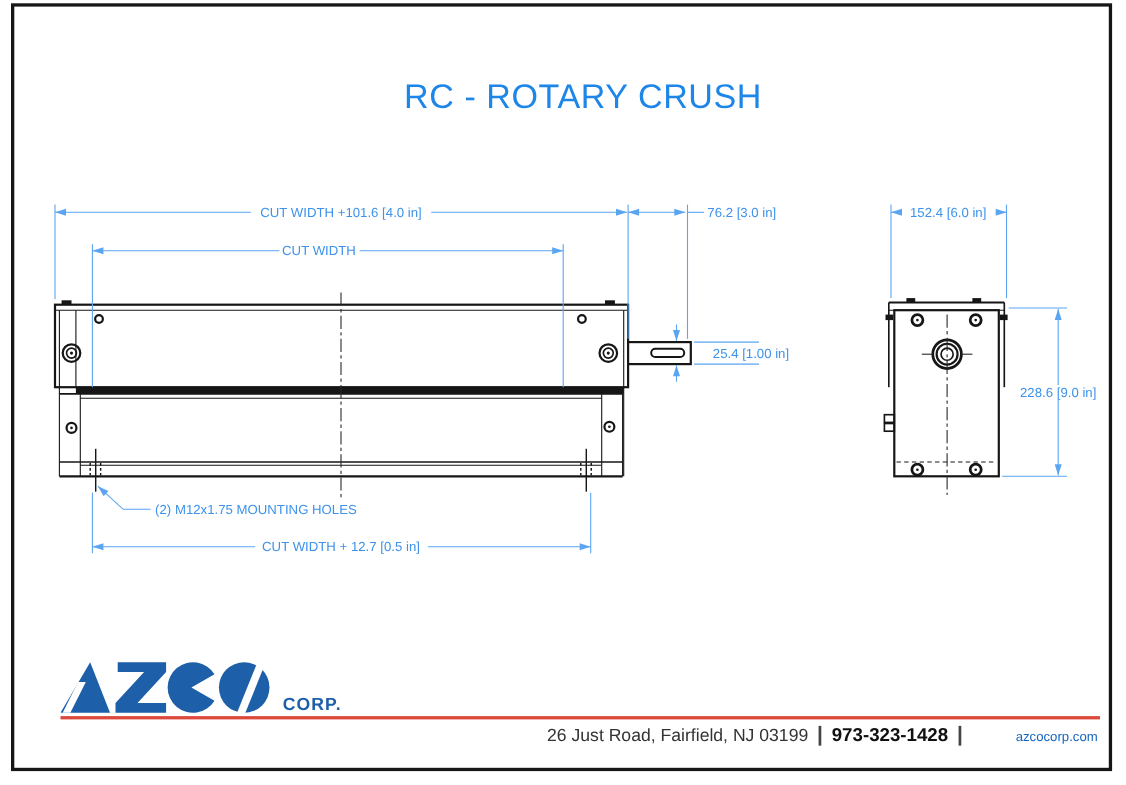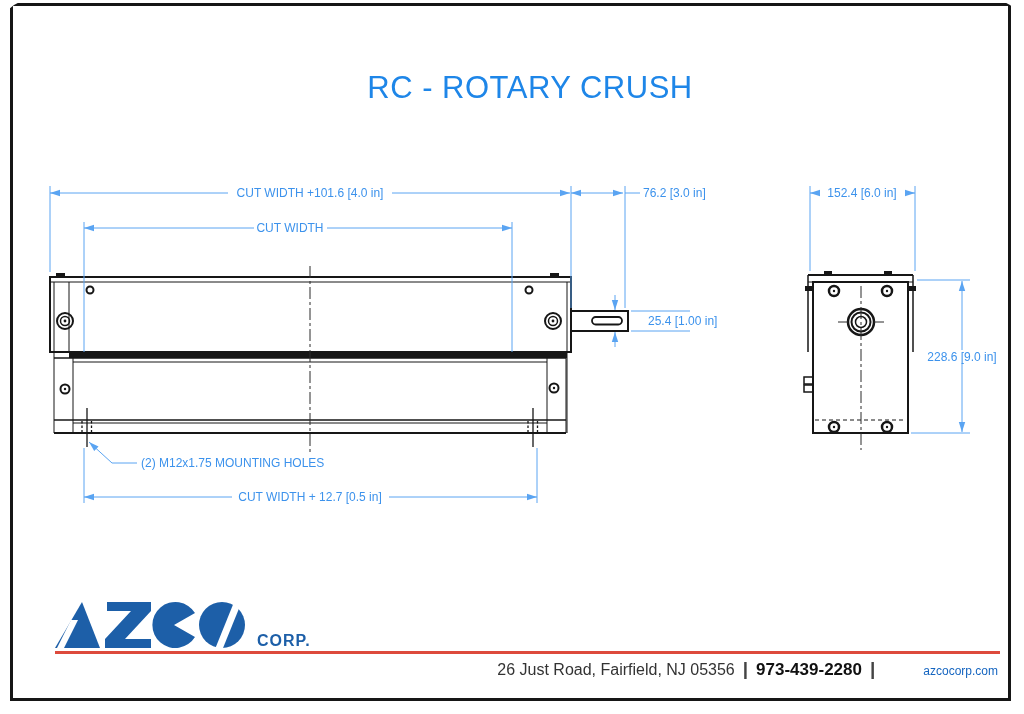--- a/index.html
+++ b/index.html
@@ -1,17 +1,17 @@
 <!DOCTYPE html>
 <html><head>
 <meta charset="utf-8">
 <style>
   html,body{margin:0;padding:0;background:#fff;}
   .canvas{position:relative;width:1024px;height:714px;background:#ffffff;overflow:hidden;
-          font-family:"Liberation Sans",sans-serif;border-radius:31px;}
+          font-family:"Liberation Sans",sans-serif;}
   .frame{position:absolute;left:10px;top:3px;width:1001px;height:698px;
          border:3px solid #161616;box-sizing:border-box;background:#ffffff;}
   .title{position:absolute;left:350px;top:70px;width:360px;text-align:center;
          font-size:31px;letter-spacing:.5px;color:#1e86e8;}
   svg.drawing{position:absolute;left:0;top:0;}
   .dim-text{font-size:12px;fill:#3c92ec;}
   .footer-tagline{position:absolute;right:26px;top:627px;font-size:19px;color:#3a3a3a;
                   letter-spacing:.2px;}
   .footer-redline{position:absolute;left:55px;top:651px;width:945px;height:3px;background:#dd4a3c;}
   .footer-address{position:absolute;right:26px;top:658px;font-size:16px;color:#333;
@@ -204,20 +204,20 @@
         <rect x="170" y="-6" width="7" height="62" fill="#ffffff" transform="rotate(22 173 25)"></rect>
       </g>
     </g>
   </svg>
   <div class="logo-corp">CORP.</div>
 
   <div class="footer-redline"></div>
 
 
   <div class="footer-address">
-    <span>26 Just Road, Fairfield, NJ 05356</span>
+    <span>26 Just Road, Fairfield, NJ 03199</span>
     <span class="sep">|</span>
-    <span class="phone">973-439-2280</span>
+    <span class="phone">973-323-1428</span>
     <span class="sep">|</span>
     <span class="web">azcocorp.com</span>
   </div>
 
 </div>
 
 </body></html>

